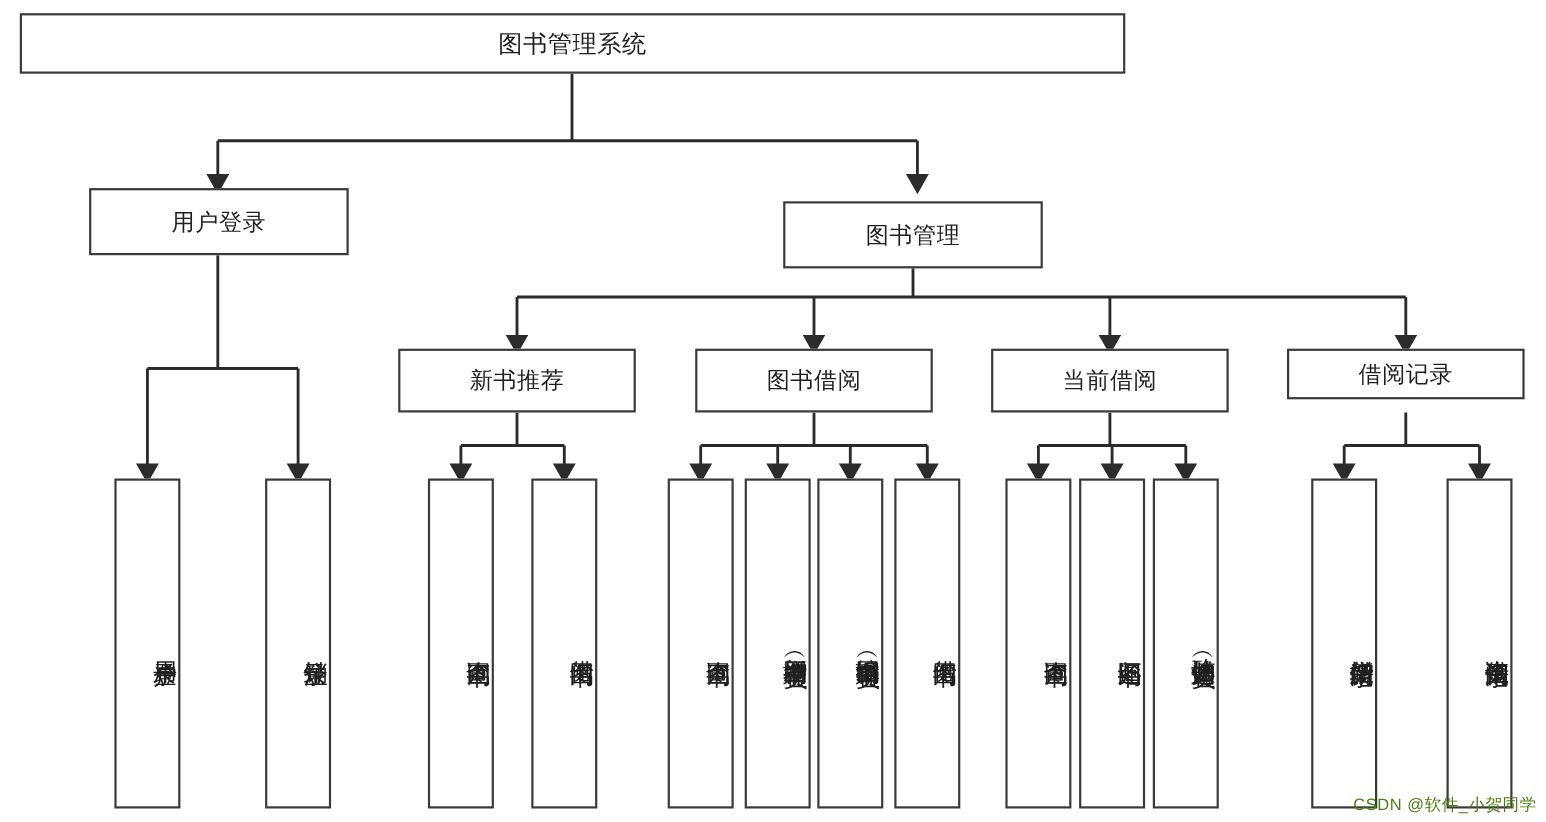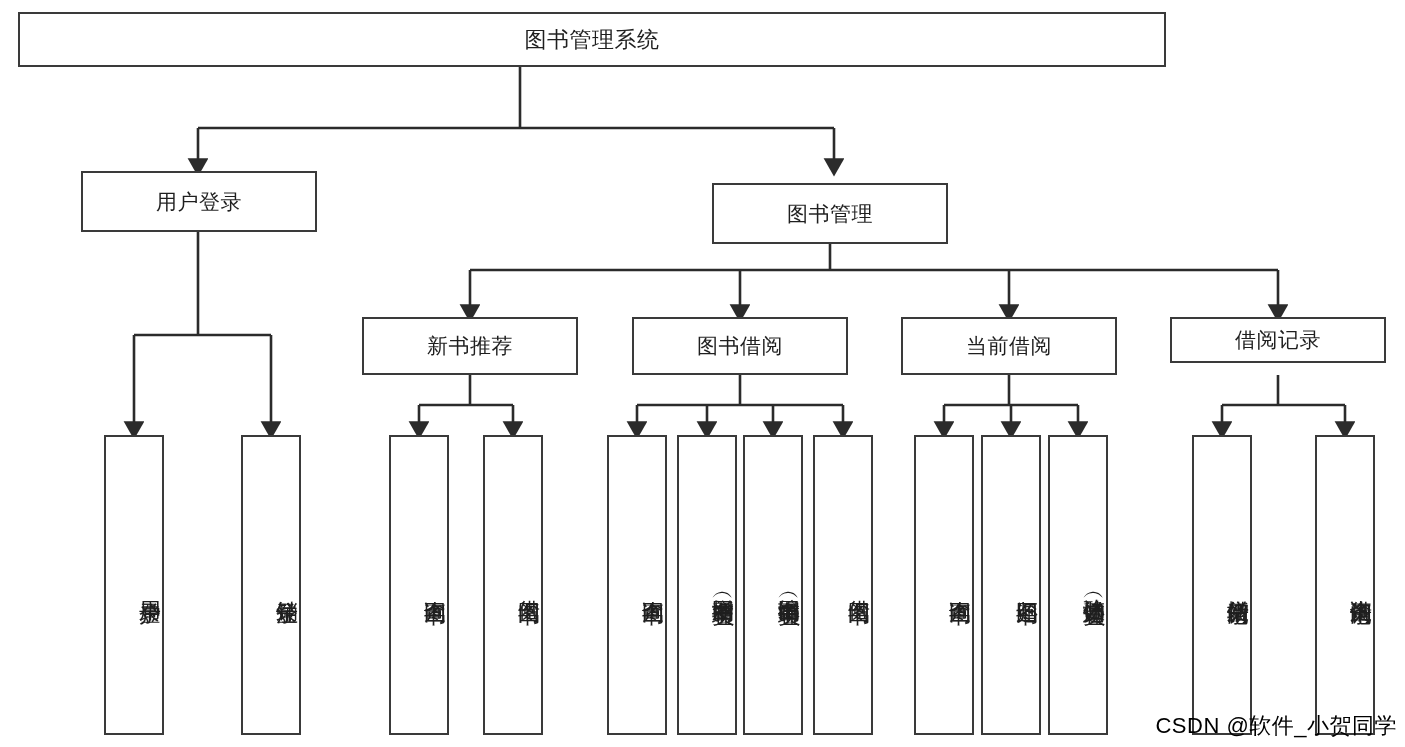--- a/index.html
+++ b/index.html
@@ -57,22 +57,22 @@
     text-orientation: upright;
     display: block;
   }
   #root-node {
     font-size: 22px;
   }
   .watermark {
     position: absolute;
     right: 8px;
     bottom: 6px;
-    font-size: 22px;
-    color: #000000;
+    font-size: 15px;
+    color: #4d7c0f;
     letter-spacing: 0.5px;
     user-select: none;
     white-space: nowrap;
   }
 </style>
 </head>
 <body>
 
 <div id="diagram-root">
 
@@ -119,21 +119,21 @@
       <path d="M1011,405 L1011,427" marker-end="url(#arrow)"></path>
       <path d="M1078,405 L1078,427" marker-end="url(#arrow)"></path>
 
       <path d="M1278,375 L1278,405"></path>
       <path d="M1222,405 L1345,405"></path>
       <path d="M1222,405 L1222,427" marker-end="url(#arrow)"></path>
       <path d="M1345,405 L1345,427" marker-end="url(#arrow)"></path>
     </g>
   </svg>
 
-  <div class="node horiz" id="root-node" style="left:18px; top:12px; width:1148px; height:55px;">图书管理系统</div>
+  <div class="node horiz" id="root-node" style="left:18px; top:12px; width:1005px; height:55px;">图书管理系统</div>
 
   <div class="node horiz" style="left:81px; top:171px; width:236px; height:61px;">用户登录</div>
 
   <div class="node horiz" style="left:712px; top:183px; width:236px; height:61px;">图书管理</div>
 
   <div class="node horiz" style="left:632px; top:317px; width:216px; height:58px;">图书借阅</div>
 
   <div class="node horiz" style="left:362px; top:317px; width:216px; height:58px;">新书推荐</div>
 
   <div class="node horiz" style="left:901px; top:317px; width:216px; height:58px;">当前借阅</div>

